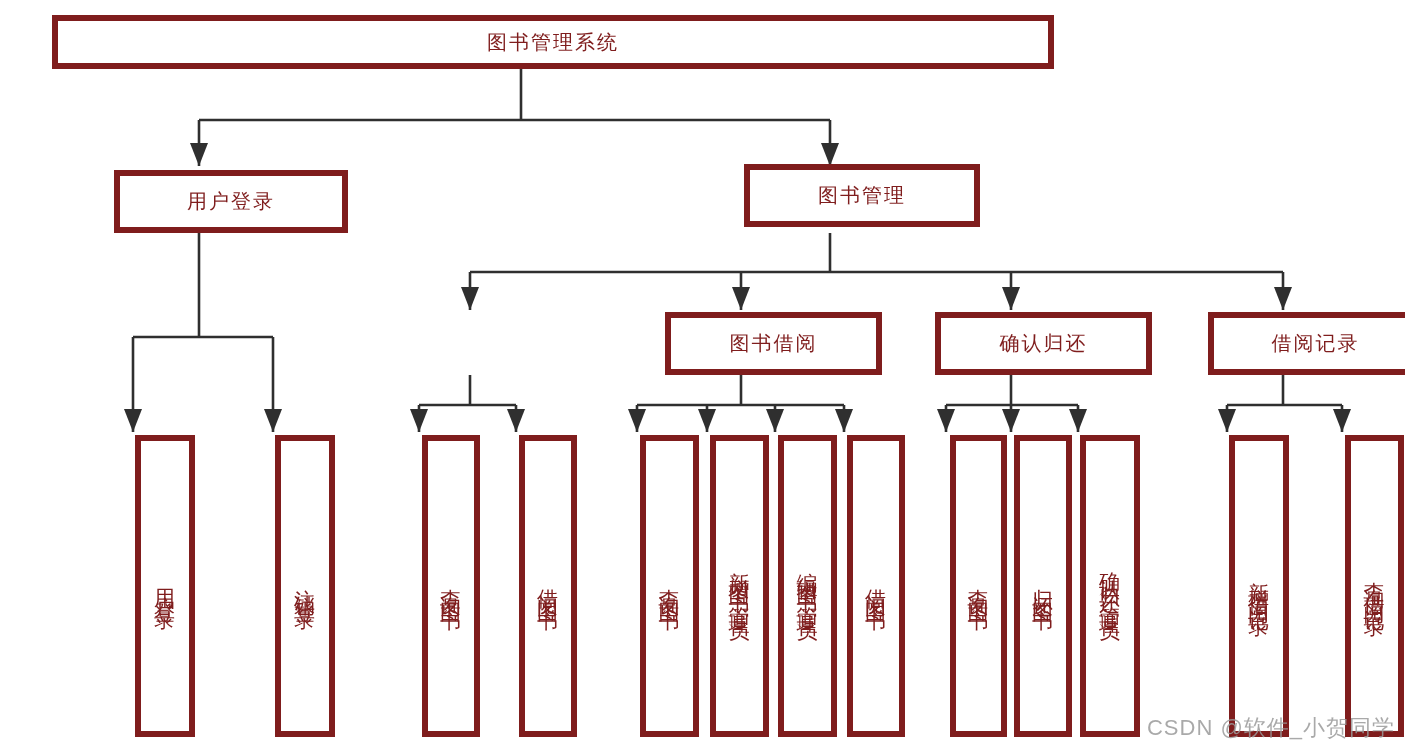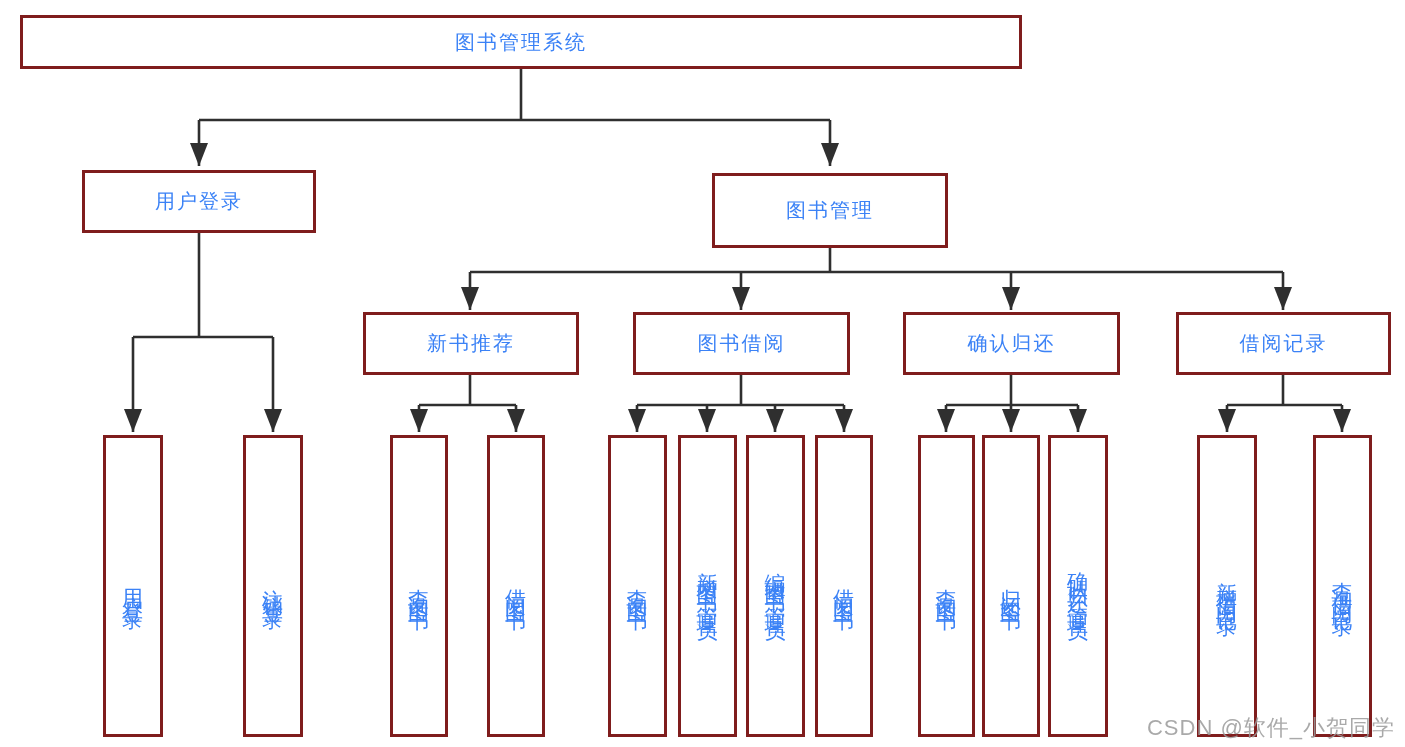--- a/index.html
+++ b/index.html
@@ -14,27 +14,28 @@
     overflow: hidden;
   }
   svg.connectors {
     position: absolute; left: 0; top: 0;
     width: 1405px; height: 747px;
     z-index: 1;
   }
   .box {
     position: absolute;
     background: #ffffff;
-    border: 3px solid #7f1d1d;
+    border: 6px solid #7f1d1d;
     box-sizing: border-box;
     display: flex;
     align-items: center;
     justify-content: center;
-    color: #3b82f6;
+    color: #7f1d1d;
     z-index: 2;
+    margin-left: 32px;
   }
   .box .lbl {
     font-size: 20px;
     letter-spacing: 2px;
     white-space: nowrap;
   }
   .leaf .lbl {
     writing-mode: vertical-rl;
     text-orientation: mixed;
     font-size: 21px;
@@ -108,27 +109,24 @@
     </g>
   </svg>
 
   <div class="box" style="left:20px; top:15px; width:1002px; height:54px;">
     <span class="lbl">图书管理系统</span>
   </div>
 
   <div class="box" style="left:82px; top:170px; width:234px; height:63px;">
     <span class="lbl">用户登录</span>
   </div>
-  <div class="box" style="left:712px; top:173px; width:236px; height:75px;">
+  <div class="box" style="left:712px; top:164px; width:236px; height:63px;">
     <span class="lbl">图书管理</span>
   </div>
 
-  <div class="box" style="left:363px; top:312px; width:216px; height:63px;">
-    <span class="lbl">新书推荐</span>
-  </div>
   <div class="box" style="left:633px; top:312px; width:217px; height:63px;">
     <span class="lbl">图书借阅</span>
   </div>
   <div class="box" style="left:903px; top:312px; width:217px; height:63px;">
     <span class="lbl">确认归还</span>
   </div>
   <div class="box" style="left:1176px; top:312px; width:215px; height:63px;text-align:right;">
     <span class="lbl">借阅记录</span>
   </div>
 

